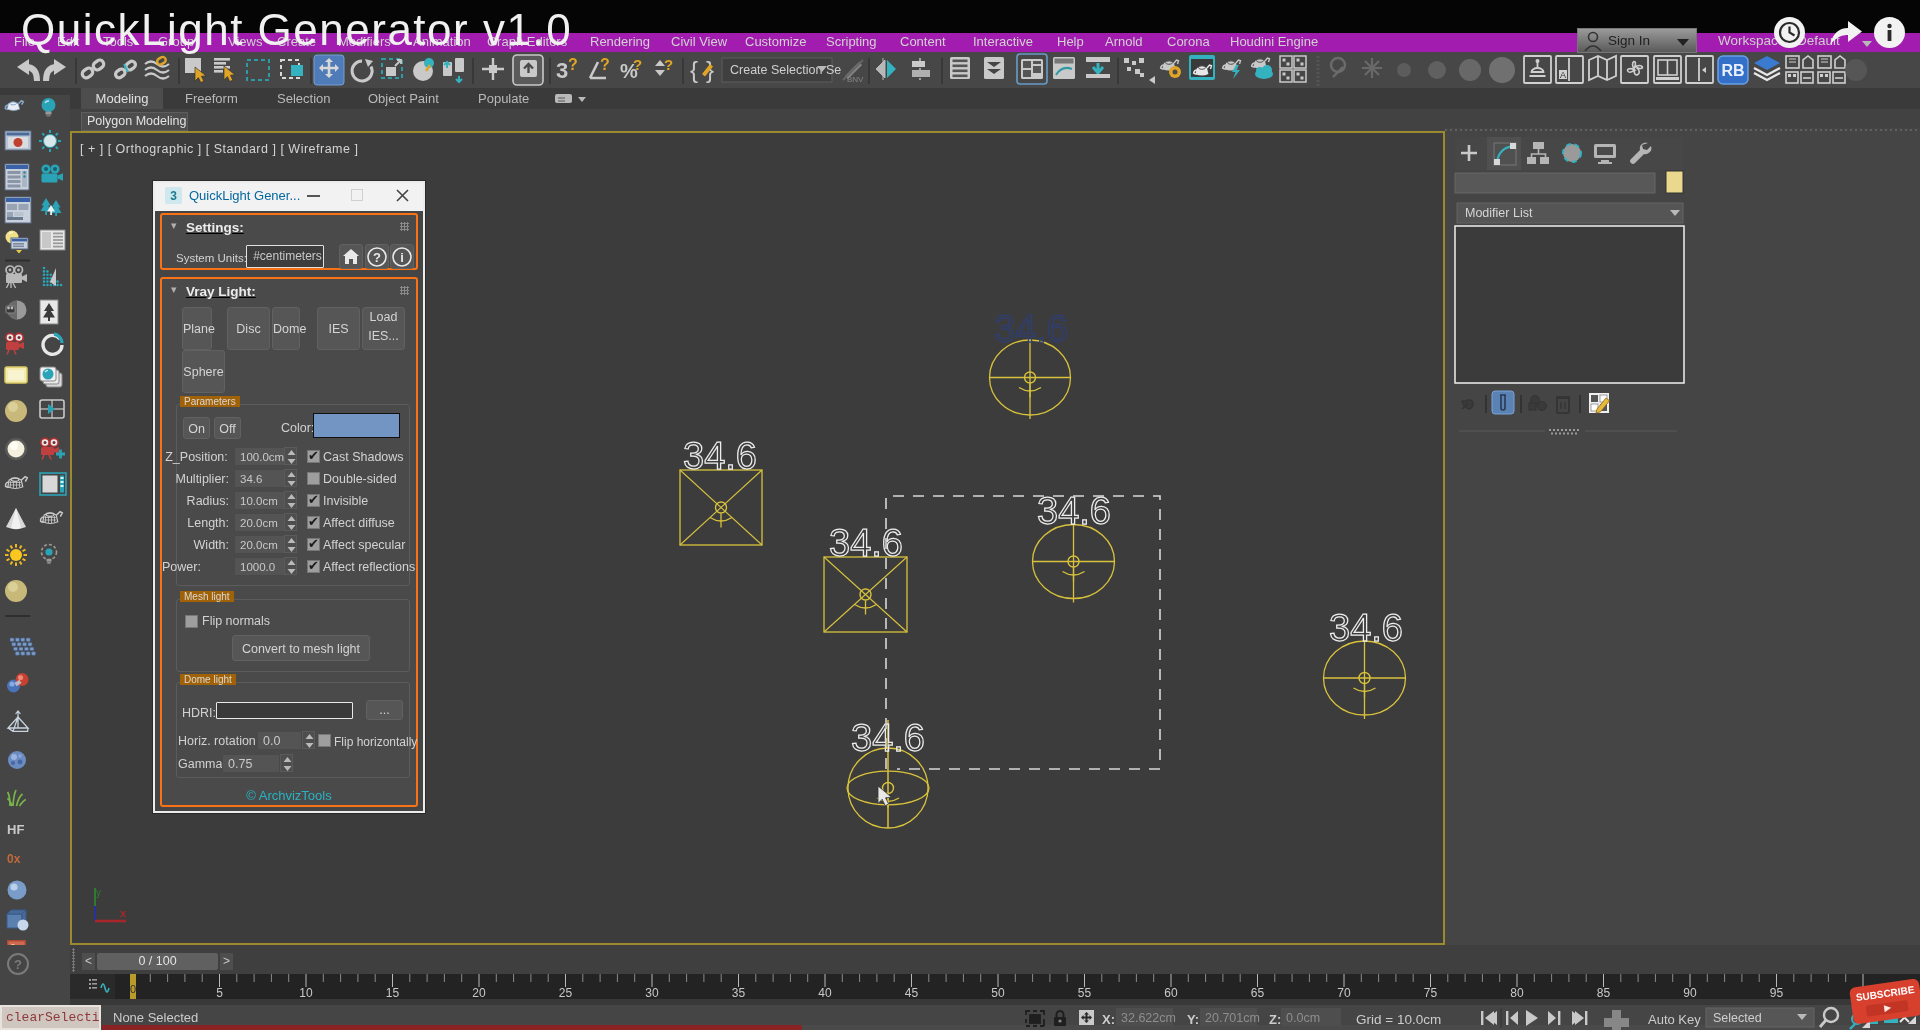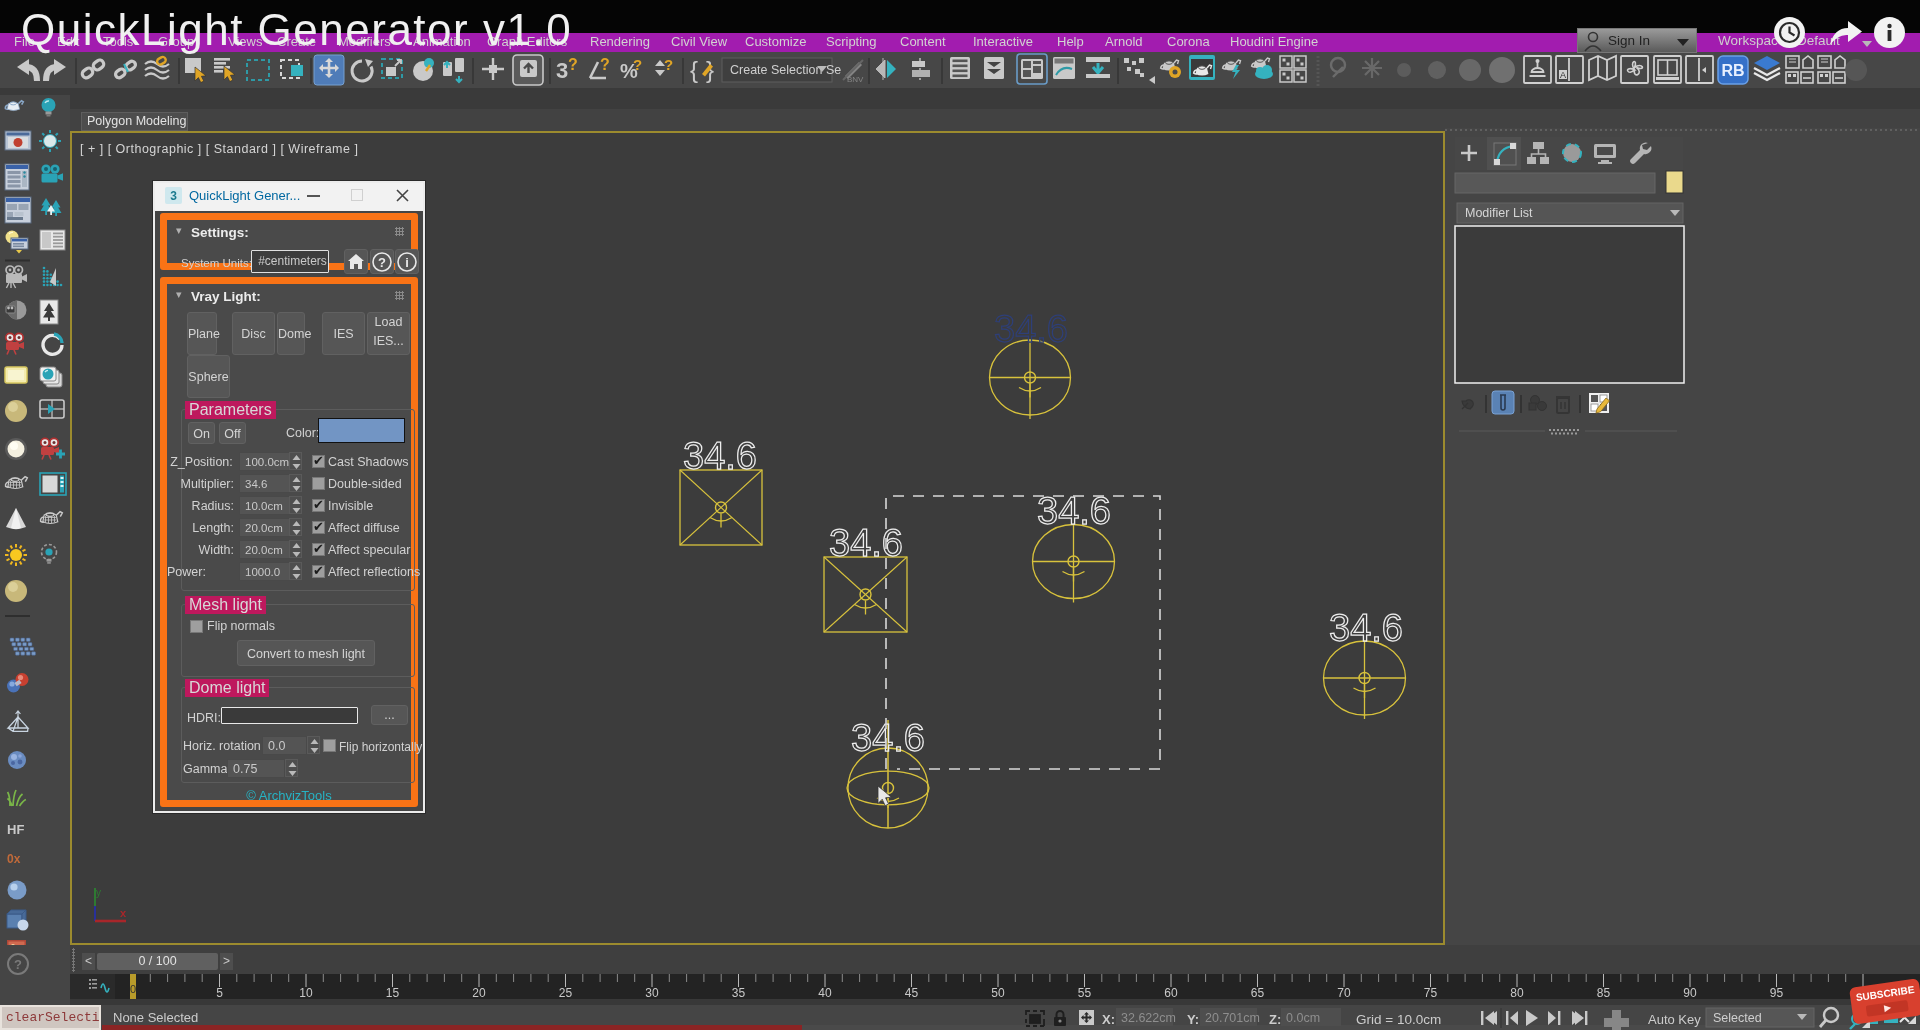--- a/index.html
+++ b/index.html
@@ -22,32 +22,32 @@
 #vplabel { left:8px; top:9px; color:#d4d4d4; font-size:12.5px; letter-spacing:0.5px;}
 #rpanel { left:1445px; top:128px; width:475px; height:877px; background:#454545; }
 #trackrow { left:70px; top:945px; width:1850px; height:29px; background:#3f3f3f; }
 #ruler { left:70px; top:974px; width:1850px; height:25px; background:#232323; }
 #belowruler { left:70px; top:999px; width:1850px; height:6px; background:#383838; }
 #statusbar { left:0; top:1005px; width:1920px; height:25px; background:#454545; }
 #botleft { left:0; top:945px; width:70px; height:60px; background:#454545; }
 #dlg { left:153px; top:181px; width:272px; height:632px; background:#454545; border:2px solid #ececec; box-shadow:0 0 0 1px #2a2a2a; z-index:40; }
 #dlgtitle { left:0; top:0; width:268px; height:28px; background:#f2f2f2; }
 #dlgbody { left:0; top:28px; width:268px; height:600px; background:#454545; }
-.rollout { position:absolute; left:5px; width:258px; background:#4a4a4a; border:7px solid #f97316; border-radius:3px; }
+.rollout { position:absolute; left:5px; width:258px; background:#4a4a4a; border:2px solid #f97316; border-radius:3px;text-decoration:underline; }
 .rhead { color:#ececec; font-weight:bold; font-size:13.5px; padding:5px 0 3px 24px; position:relative; }
 .rhead:before { content:"▾"; position:absolute; left:9px; top:4px; color:#b0b0b0; font-size:11px; font-weight:normal; }
 .rhead:after { content:""; position:absolute; right:7px; top:7px; width:9px; height:9px;
   background-image:radial-gradient(#8a8a8a 1px, transparent 1.2px); background-size:3px 3px; }
 .mxbtn { position:absolute; background:#565656; border:1px solid #616161; border-radius:3px; color:#d4d4d4; font-size:12.5px; text-align:center; }
 .field { position:absolute; background:#545454; border:1px solid #494949; border-radius:1px; color:#c9c9c9; font-size:12.5px; padding-left:5px; }
 .lbl { position:absolute; color:#d2d2d2; font-size:12.5px; white-space:nowrap; }
 .cb { position:absolute; width:13px; height:13px; background:#9e9e9e; border:1px solid #777; }
 .cb.on:before { content:"✔"; position:absolute; left:0px; top:-3px; color:#1a1a1a; font-size:13px; }
 .grp { position:absolute; left:14px; width:234px; border:1px solid #5c5c5c; border-radius:3px; }
-.grptitle { position:absolute; background:#be185d; padding:0 4px; color:#d8d8d8; font-size:16px; }
+.grptitle { position:absolute; background:#a16207; padding:0 4px; color:#d8d8d8; font-size:10px; }
 </style>
 </head>
 <body>
 <div id="root">
   <div class="abs" id="topblack"></div>
   <div class="abs" id="menubar">
       <span style="left:14px">File</span>
       <span style="left:57px">Edit</span>
       <span style="left:103px">Tools</span>
       <span style="left:158px">Group</span>
@@ -339,20 +339,32 @@
           <rect x="2" y="18" width="3" height="3"></rect>
           <rect x="7" y="18" width="3" height="3"></rect>
           <rect x="15" y="16" width="12" height="11" fill="none" stroke="#d0d0d0" stroke-width="1.6"></rect>
           <line x1="17" y1="22" x2="25" y2="22" stroke="#d0d0d0" stroke-width="1.6"></line>
         </g>
         <circle cx="1856" cy="70" r="11" fill="#5a5a5a" opacity="0.8"></circle>
       </svg>
     </div>
   <div class="abs" id="bigtitle">QuickLight Generator v1.0</div>
   <div class="abs" id="ribbonrow"></div>
+  <div class="abs" id="ribbontabs">
+    <div class="tab" style="left:11px;width:82px;background:#4d4d4d;color:#e0e0e0;text-align:center">Modeling</div>
+    <div class="tab" style="left:115px">Freeform</div>
+    <div class="tab" style="left:207px">Selection</div>
+    <div class="tab" style="left:298px">Object Paint</div>
+    <div class="tab" style="left:408px">Populate</div>
+    <svg class="abs" style="left:485px;top:4px" width="34" height="14">
+        <rect x="0" y="2" width="17" height="9" rx="2" fill="#b9b9b9"></rect>
+        <path d="M3 6 h7 m-7 3 h7" stroke="#555" stroke-width="1"></path>
+        <path d="M23 5 l4 5 l4 -5 z" fill="#b9b9b9"></path>
+      </svg>
+  </div>
   <div class="abs" id="polyrow"></div>
   <div class="abs" id="polybtn">Polygon Modeling</div>
   <div class="abs" id="lefttb"><svg width="70" height="855">
         <line x1="5" y1="165.5" x2="30" y2="165.5" stroke="#2e2e2e" stroke-width="2"></line>
         <line x1="5" y1="521" x2="30" y2="521" stroke="#2e2e2e" stroke-width="2"></line>
         <g transform="translate(5,3)">
           <path d="M3 7 q-3 .5 -2.6 3.6 q2 1.2 3 .2 M13.5 5.5 l3 -2.8 l1.8 1 l-1.6 3" fill="none" stroke="#8aa8c8" stroke-width="1.6"></path>
           <path d="M3.4 5.6 q5 -3 9.8 0 l1.4 5.6 q-6 2.8 -12.4 0 z" fill="#e8eef4" stroke="#8aa8c8" stroke-width="0.7"></path>
           <ellipse cx="8.2" cy="5.4" rx="3.2" ry="1.5" fill="#e8eef4" stroke="#8aa8c8"></ellipse>
         </g>

